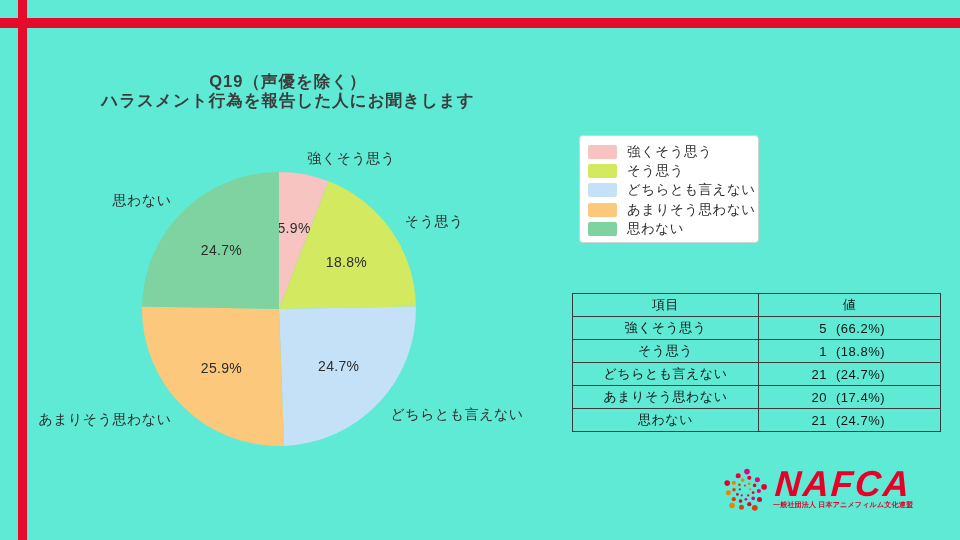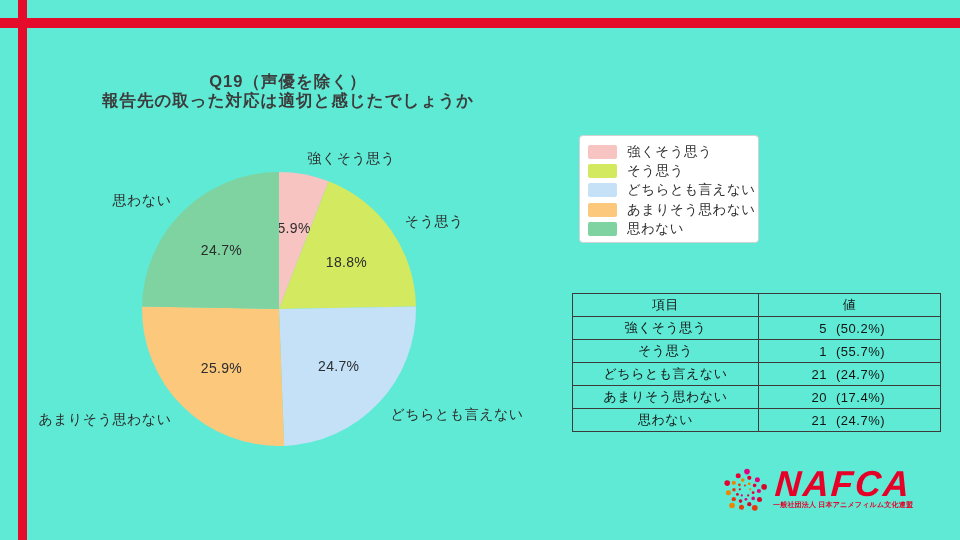--- a/index.html
+++ b/index.html
@@ -45,21 +45,21 @@
 </head>
 <body>
 
 <div class="canvas">
 
   <div class="accent-bar-h" style="background: rgb(228, 11, 43);"></div>
   <div class="accent-bar-v" style="background: rgb(228, 11, 43);"></div>
 
   <div class="chart-title">
     <div>Q19（声優を除く）</div>
-    <div>報告先の取った対応は適切と感じたでしょうか</div>
+    <div>ハラスメント行為を報告した人にお聞きします</div>
   </div>
 
   <svg class="pie-layer" viewBox="0 0 960 540">
       <path d="M 279 309 L 279.00 172.00 A 137 137 0 0 1 328.63 181.31 Z" fill="#F7C4C1"></path>
       <text x="294.1" y="228.2" text-anchor="middle" dominant-baseline="central" class="pie-pct">5.9%</text>
       <text x="307.3" y="158.2" text-anchor="start" dominant-baseline="central" class="pie-label">強くそう思う</text>
       <path d="M 279 309 L 328.63 181.31 A 137 137 0 0 1 415.98 306.42 Z" fill="#D3E95F"></path>
       <text x="346.4" y="261.9" text-anchor="middle" dominant-baseline="central" class="pie-pct">18.8%</text>
       <text x="404.8" y="221.2" text-anchor="start" dominant-baseline="central" class="pie-label">そう思う</text>
       <path d="M 279 309 L 415.98 306.42 A 137 137 0 0 1 284.16 445.90 Z" fill="#C4E1F8"></path>
@@ -106,30 +106,30 @@
         <th>項目</th>
         <th>値</th>
       </tr>
     </thead>
     <tbody>
         <tr>
           <td>強くそう思う</td>
           <td>
             <div class="val-wrap">
               <span class="val-num">5</span>
-              <span class="val-pct">(50.2%)</span>
+              <span class="val-pct">(66.2%)</span>
             </div>
           </td>
         </tr>
         <tr>
           <td>そう思う</td>
           <td>
             <div class="val-wrap">
               <span class="val-num">1</span>
-              <span class="val-pct">(55.7%)</span>
+              <span class="val-pct">(18.8%)</span>
             </div>
           </td>
         </tr>
         <tr>
           <td>どちらとも言えない</td>
           <td>
             <div class="val-wrap">
               <span class="val-num">21</span>
               <span class="val-pct">(24.7%)</span>
             </div>

